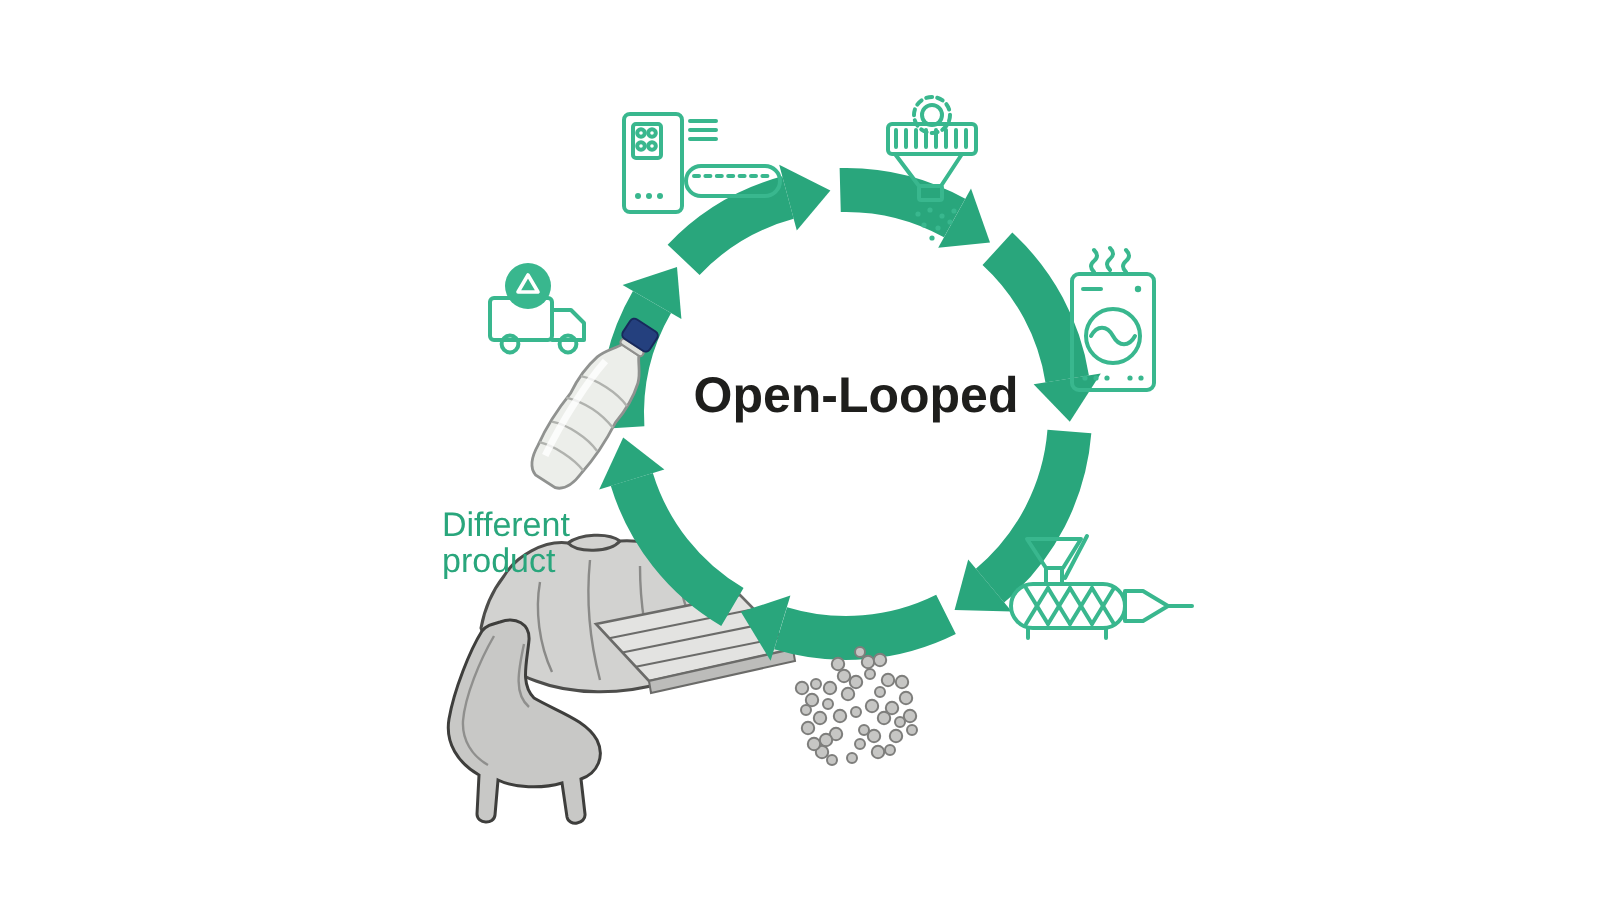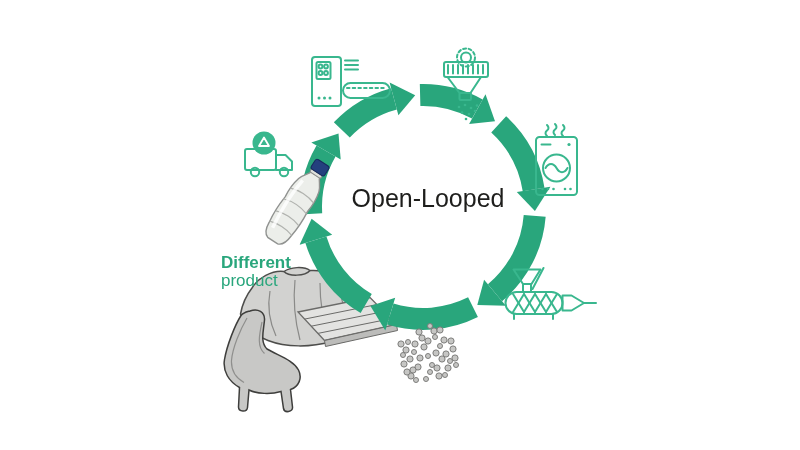--- a/index.html
+++ b/index.html
@@ -4,27 +4,27 @@
 <style>
   html,body { margin:0; padding:0; background:#fff; }
   .stage {
     position:relative; width:800px; height:450px; background:#ffffff;
     font-family:"Liberation Sans", sans-serif; overflow:hidden;
   }
   .title {
     position:absolute; left:318px; top:184px; width:220px; text-align:center;
     color:var(--title,#1e1e1c); line-height:1.13;
   }
-  .title .l1 { font-weight:normal; font-size:25px; }
+  .title .l1 { font-weight:bold; font-size:25px; }
   .title .l2 { font-size:23px; }
   .plabel {
     position:absolute; left:221px; top:254px; color:var(--label,#29a67c);
     font-size:17px; line-height:1.06;
   }
-  .plabel .l1 { font-weight:bold; }
+  .plabel .l1 { font-weight:normal; }
   svg .seg  { fill:none; stroke:var(--ring,#29a67c); stroke-width:22; }
   svg .head { fill:var(--ring,#29a67c); stroke:none; }
   svg .licon { fill:none; stroke:var(--icon,#39b78e); stroke-width:2;
                stroke-linecap:round; stroke-linejoin:round; }
   svg .licon-fill  { fill:var(--icon,#39b78e); stroke:none; }
   svg .licon-white { fill:none; stroke:#ffffff; stroke-width:1.8;
                      stroke-linecap:round; stroke-linejoin:round; }
   svg .pellet { fill:#c6c6c4; stroke:#7e7e7c; stroke-width:1; }
 </style>
 </head>

